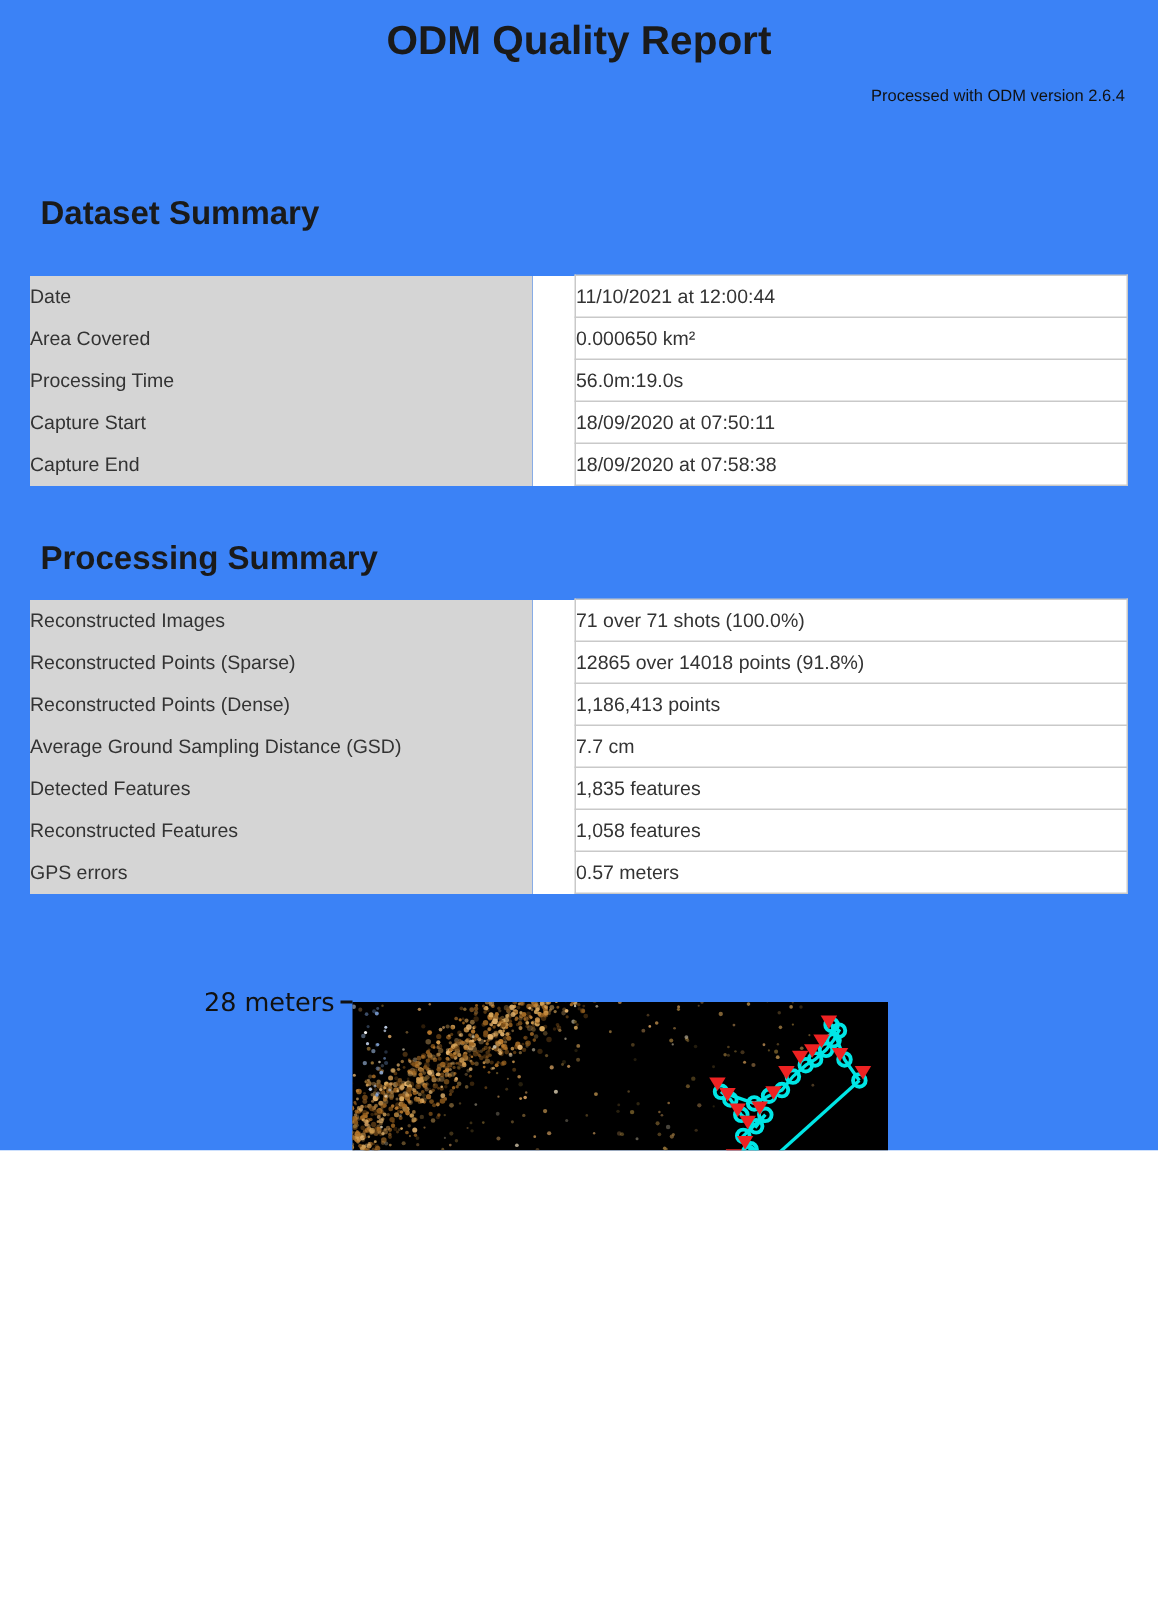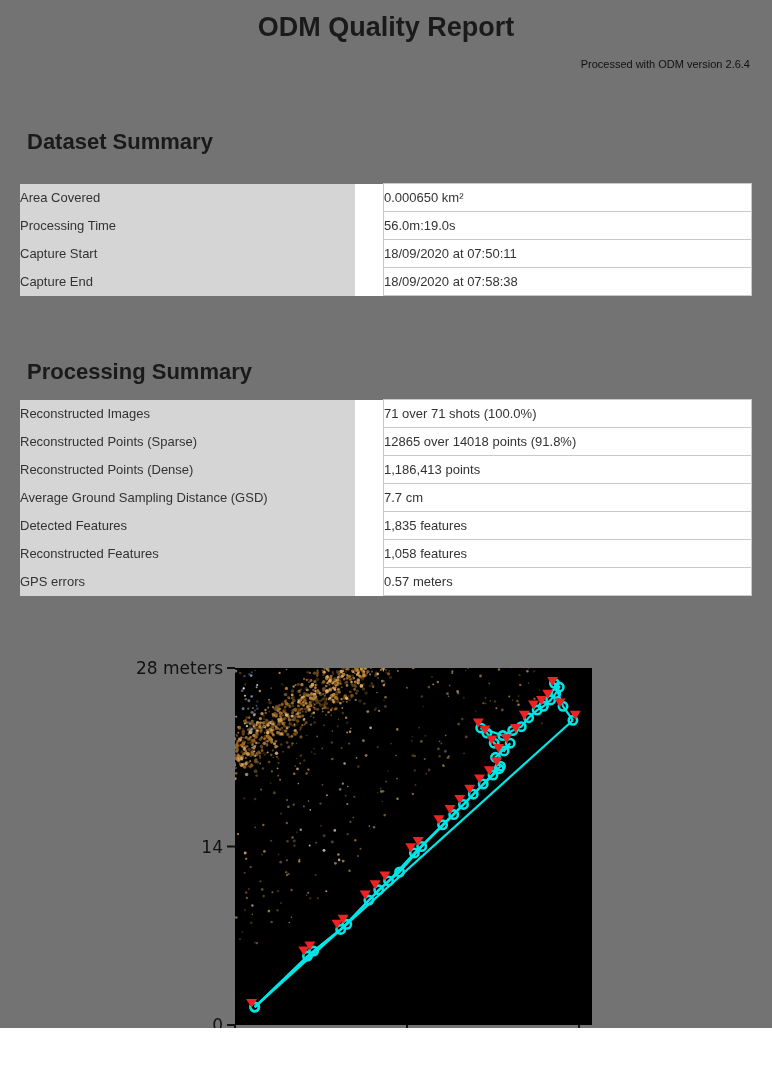--- a/index.html
+++ b/index.html
@@ -1,16 +1,16 @@
 <!DOCTYPE html>
 <html><head>
 <meta charset="utf-8">
 <style>
   html,body{margin:0;padding:0;background:#fff;}
-  .page{position:relative;width:772px;height:1028px;background:#737373;overflow:hidden;
+  .page{position:relative;width:772px;height:767px;background:#3b82f6;overflow:hidden;
         font-family:"Liberation Sans",sans-serif;color:#1a1a1a;}
   .report-title{position:absolute;top:12px;left:0;width:772px;text-align:center;
         font-size:27px;font-weight:bold;margin:0;letter-spacing:0;}
   .version-note{position:absolute;top:58px;right:22px;font-size:11px;color:#111;}
   .section-title{position:absolute;left:27px;font-size:22px;font-weight:bold;margin:0;}
   #sec-dataset-title{top:129px;}
   #sec-processing-title{top:359px;}
   table.kv{position:absolute;left:20px;border-collapse:collapse;table-layout:fixed;width:730px;}
   #dataset-table{top:183px;}
   #processing-table{top:399px;}
@@ -24,20 +24,25 @@
 </head>
 <body>
 
 <div class="page">
   <h1 class="report-title">ODM Quality Report</h1>
   <div class="version-note">Processed with ODM version 2.6.4</div>
 
   <h2 class="section-title" id="sec-dataset-title">Dataset Summary</h2>
   <table class="kv" id="dataset-table">
       <tbody>
+        <tr>
+          <td class="kv-key">Date</td>
+          <td class="kv-gap"></td>
+          <td class="kv-val">11/10/2021 at 12:00:44</td>
+        </tr>
         <tr>
           <td class="kv-key">Area Covered</td>
           <td class="kv-gap"></td>
           <td class="kv-val">0.000650 km²</td>
         </tr>
         <tr>
           <td class="kv-key">Processing Time</td>
           <td class="kv-gap"></td>
           <td class="kv-val">56.0m:19.0s</td>
         </tr>

